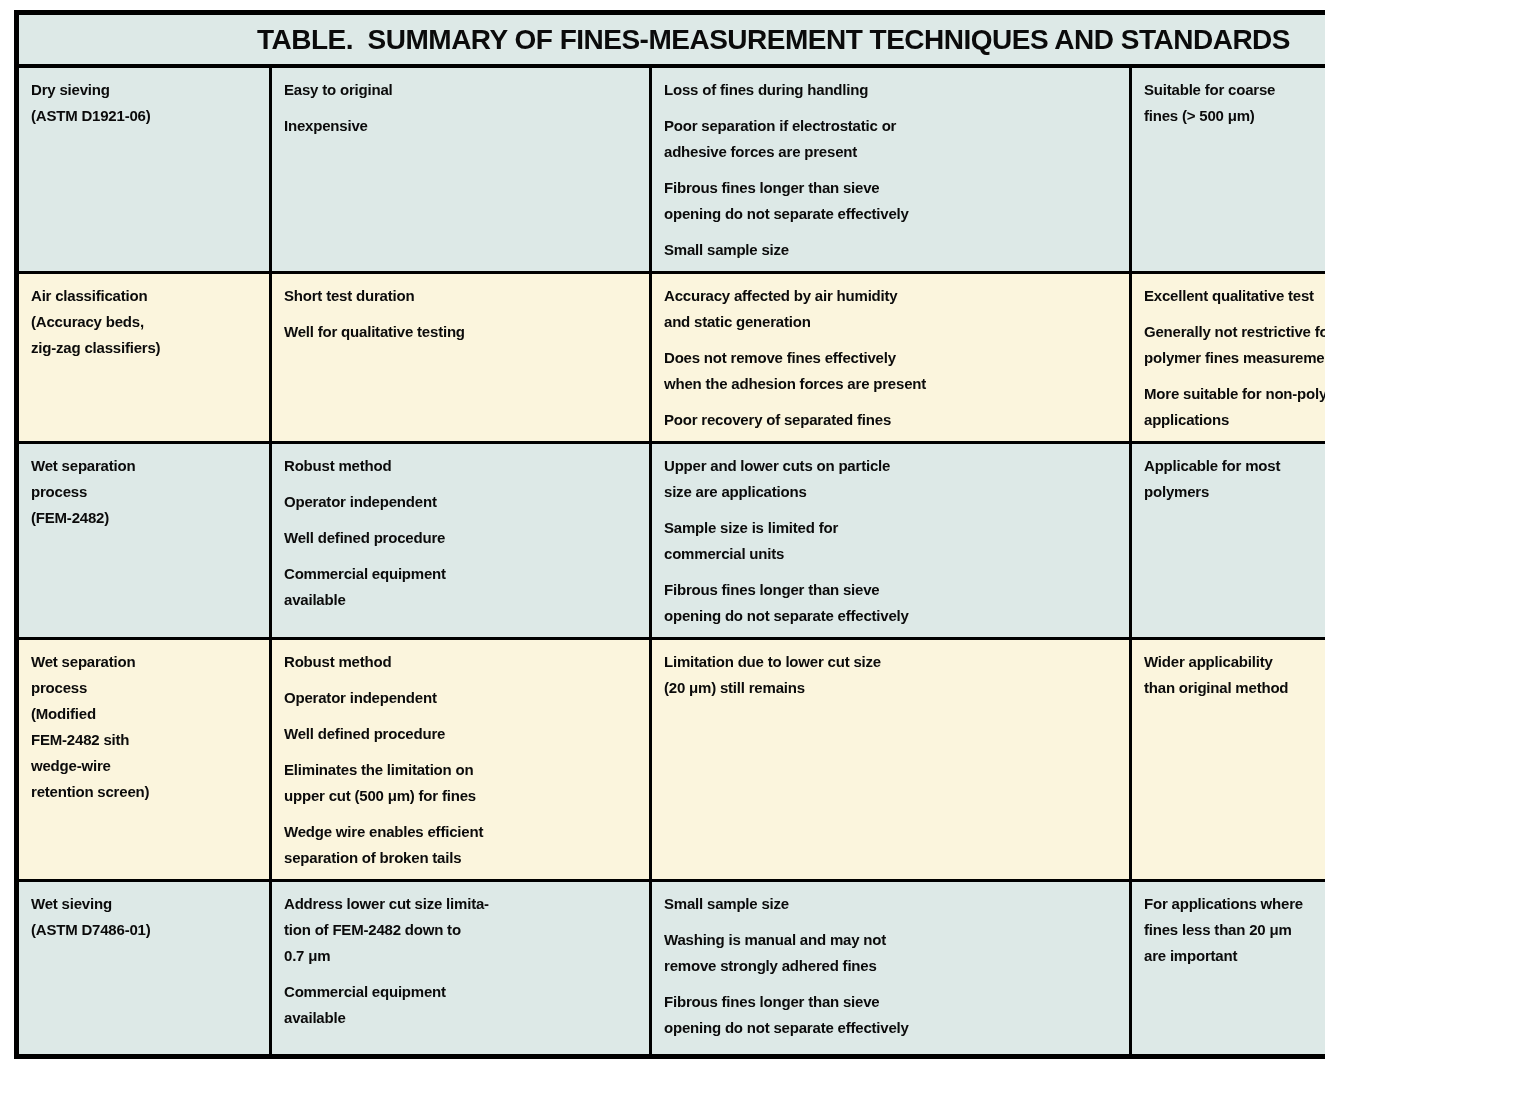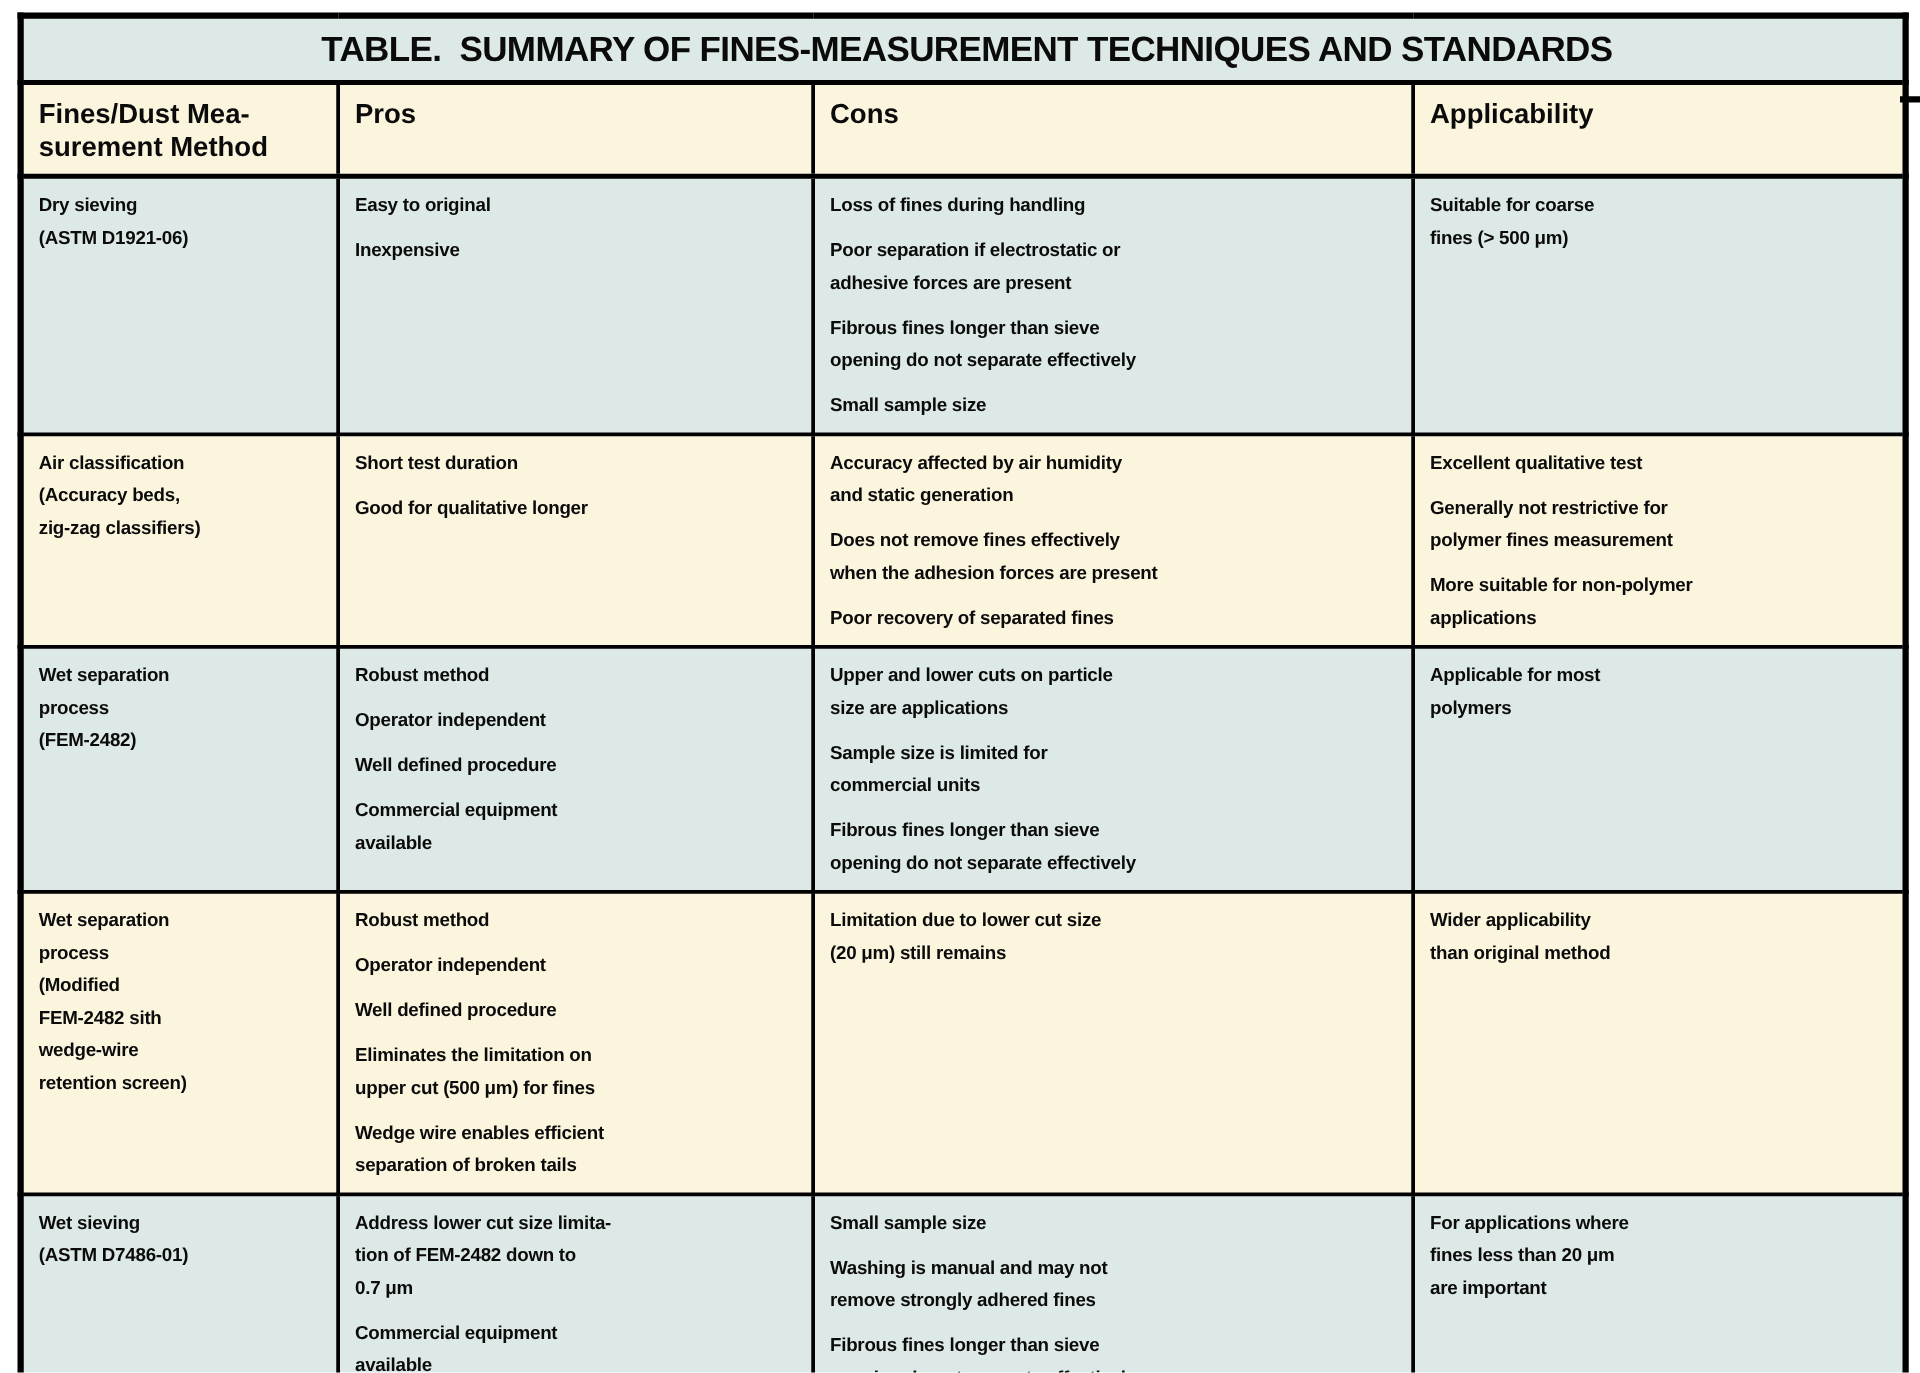--- a/index.html
+++ b/index.html
@@ -2,21 +2,21 @@
 <html style="--blue: #dde9e7; --cream: #fbf5dd; --border: #000000; --page: #ffffff;"><head>
 <meta charset="utf-8">
 <style>
   :root { --blue:#dde9e7; --cream:#fbf5dd; --border:#000000; --page:#ffffff; }
   * { box-sizing: border-box; }
   html, body { margin:0; padding:0; }
   body {
     width:1536px; height:1098px; background:var(--page);
     font-family:"Liberation Sans", sans-serif;
   }
-  .page { position:relative; width:1536px; height:1098px; overflow:hidden; background:var(--page); }
+  .page { position:relative; width:1325px; height:1098px; overflow:hidden; background:var(--page); }
 
   table.fines {
     position:absolute; left:14px; top:10px; width:1508px;
     border-collapse:collapse; table-layout:fixed;
     border:5px solid var(--border);
   }
   table.fines th, table.fines td {
     border:3px solid var(--border);
     vertical-align:top;
     padding:9px 6px 8px 12px;
@@ -66,27 +66,20 @@
     <colgroup>
       <col style="width:254px">
       <col style="width:380px">
       <col style="width:480px">
       <col style="width:394px">
     </colgroup>
     <thead>
       <tr>
         <th class="title-cell" colspan="4">TABLE.  SUMMARY OF FINES-MEASUREMENT TECHNIQUES AND STANDARDS</th>
       </tr>
-      <tr>
-        <th class="colhead">Fines/Dust Mea-
-surement Method</th>
-        <th class="colhead">Pros</th>
-        <th class="colhead">Cons</th>
-        <th class="colhead">Applicability</th>
-      </tr>
     </thead>
     <tbody>
         <tr style="background: var(--blue); height: 200px;">
           <td class="cell">
             <p>Dry sieving
 (ASTM D1921-06)</p>
           </td>
           <td class="cell">
             <p>Easy to original</p>
             <p>Inexpensive</p>
@@ -105,21 +98,21 @@
           </td>
         </tr>
         <tr style="background: var(--cream); height: 166px;">
           <td class="cell">
             <p>Air classification
 (Accuracy beds,
 zig-zag classifiers)</p>
           </td>
           <td class="cell">
             <p>Short test duration</p>
-            <p>Good for qualitative longer</p>
+            <p>Well for qualitative testing</p>
           </td>
           <td class="cell">
             <p>Accuracy affected by air humidity
 and static generation</p>
             <p>Does not remove fines effectively
 when the adhesion forces are present</p>
             <p>Poor recovery of separated fines</p>
           </td>
           <td class="cell">
             <p>Excellent qualitative test</p>

